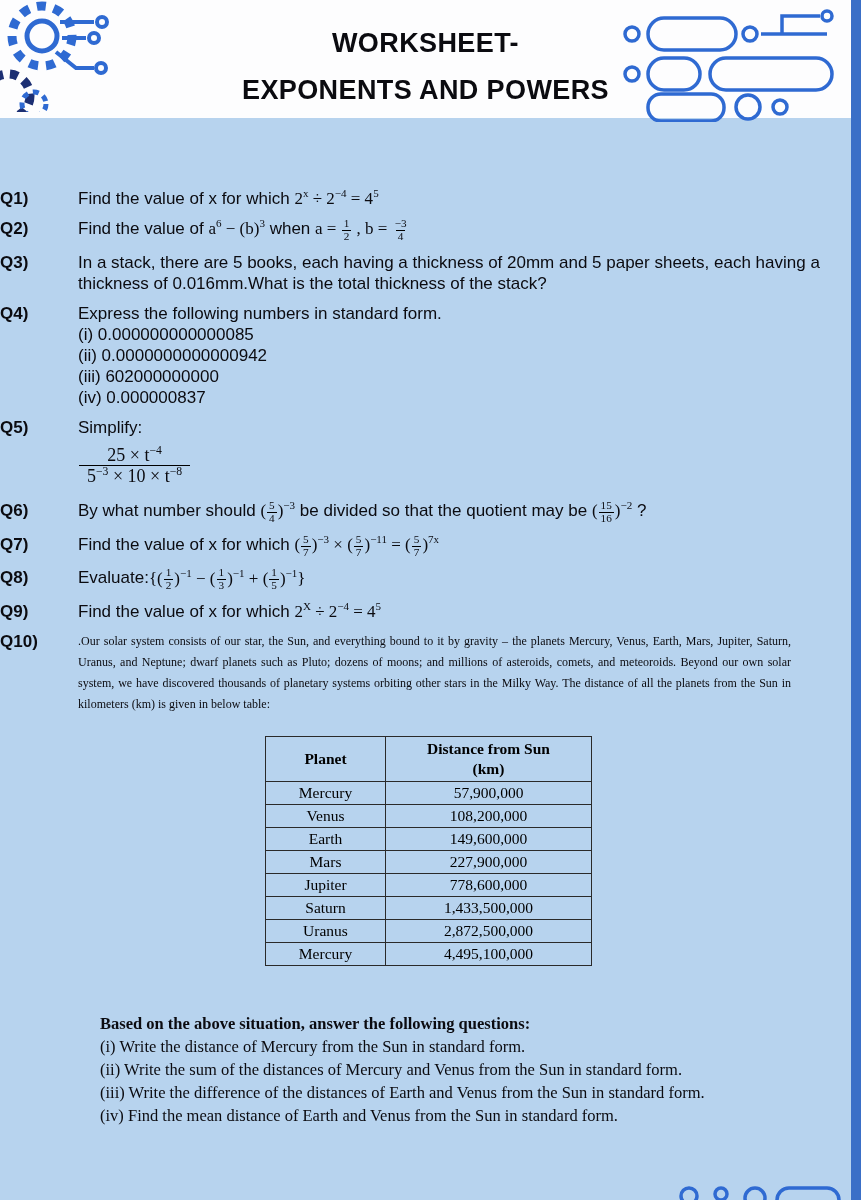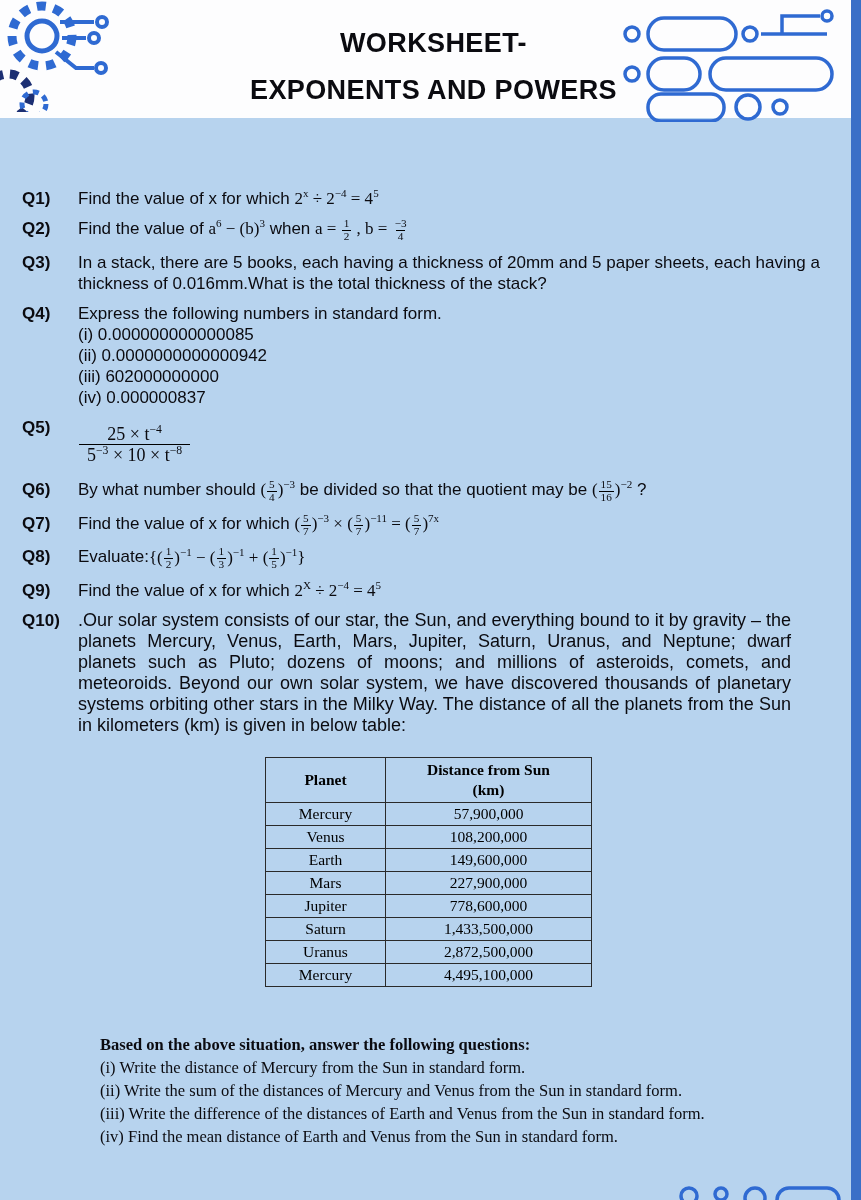--- a/index.html
+++ b/index.html
@@ -11,33 +11,33 @@
   }
   .right-strip {
     position:absolute; top:0; right:0; width:10px; height:100%;
     background:var(--strip-blue,#3a6fc7); z-index:9;
   }
   .header {
     position:absolute; top:0; left:0; width:851px; height:118px;
     background:var(--header-bg,#fdfdfe);
   }
   .title {
-    position:absolute; top:20px; left:8px; width:100%; text-align:center;
+    position:absolute; top:20px; left:0; width:100%; text-align:center;
     font-weight:bold; font-size:27px; line-height:47px; letter-spacing:0.4px; color:#0b0b10;
   }
   .logo { position:absolute; top:-2px; left:0; color:var(--accent-blue,#2f6ad2); }
   .deco-tr { position:absolute; top:4px; right:14px; color:var(--accent-blue,#2f6ad2); }
   .deco-br { position:absolute; bottom:-4px; right:14px; color:var(--accent-blue,#2f6ad2); z-index:8; }
 
   .content { position:absolute; top:188px; left:0; width:851px; }
 
   .qrow { display:flex; margin:0 0 9px 0; font-size:17px; line-height:21px; }
-  .qlabel { width:78px; padding-left:22px; font-weight:bold; flex-shrink:0; }
+  .qlabel { width:78px; font-weight:bold; flex-shrink:0; }
   .qbody { flex:1; padding-right:28px; }
-  .qrow.serif .qbody { font-family:Liberation Sans, sans-serif; font-size:18px; text-align:justify; padding-right:60px; }
+  .qrow.serif .qbody { font-family:Liberation Serif, serif; font-size:12px; text-align:justify; padding-right:60px; }
 
   .qline, .qsub { min-height:21px; }
 
   sup.sup { font-size:0.65em; line-height:0; }
   .math { font-family:"Liberation Serif", serif;text-align:center; }
   .frac {
     display:inline-flex; flex-direction:column; align-items:center;
     vertical-align:middle; font-size:0.66em; line-height:1.05;
     font-family:"Liberation Serif", serif; margin:0 1px;
   }
@@ -142,20 +142,21 @@
             <div class="qline">Express the following numbers in standard form.</div>
             <div class="qsub">(i) 0.000000000000085</div>
             <div class="qsub">(ii) 0.0000000000000942</div>
             <div class="qsub">(iii) 602000000000</div>
             <div class="qsub">(iv) 0.000000837</div>
           </div>
         </div>
         <div class="qrow">
           <div class="qlabel">Q5)</div>
           <div class="qbody">
+            <div class="qline">Simplify:</div>
             <div class="qdisplay"><span class="frac">
                 <span class="num">25 × t<sup class="sup">−4</sup></span>
                 <span class="den">5<sup class="sup">−3</sup> × 10 × t<sup class="sup">−8</sup></span>
               </span></div>
           </div>
         </div>
         <div class="qrow">
           <div class="qlabel">Q6)</div>
           <div class="qbody">
             <div class="qline">By what number should <span class="math">(<span class="frac">

